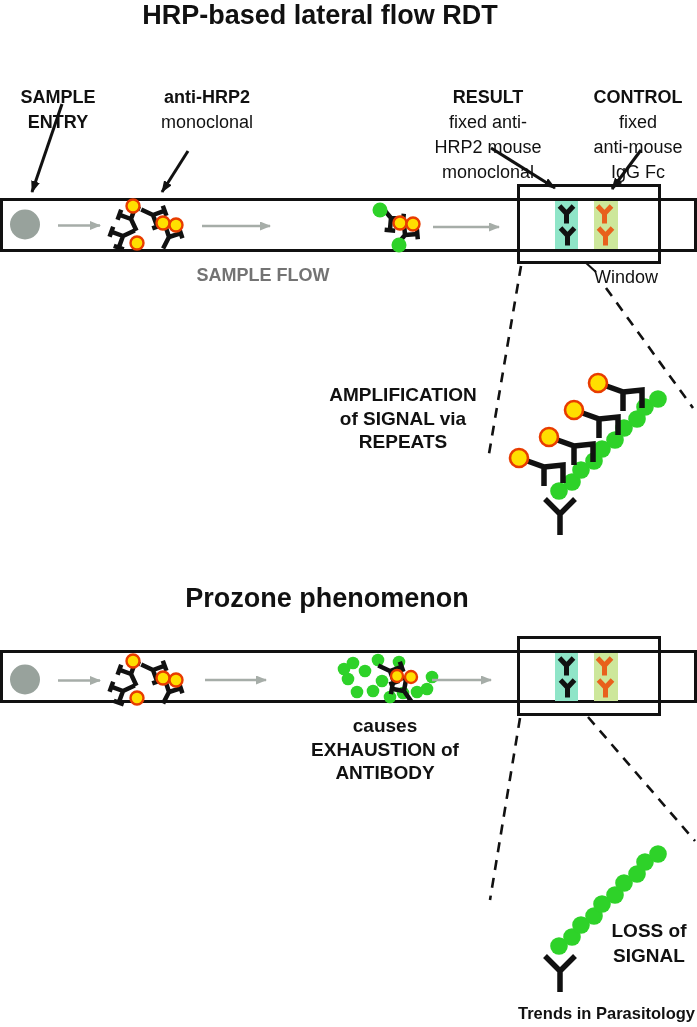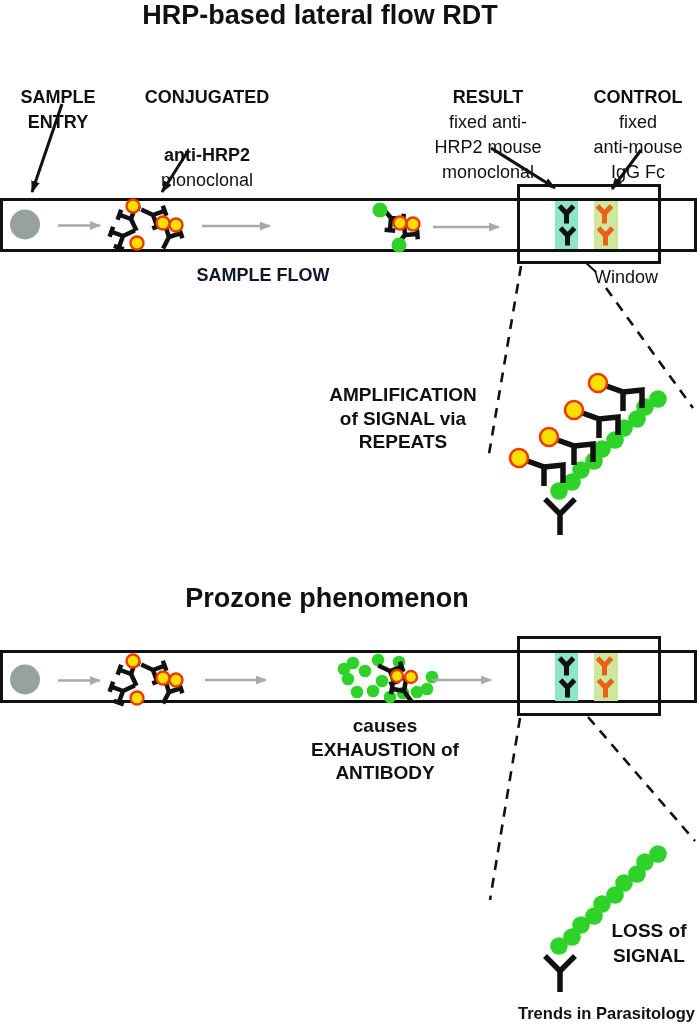--- a/index.html
+++ b/index.html
@@ -4,21 +4,21 @@
 <style>
   html,body{margin:0;padding:0;background:#fff;}
   .page{position:relative;width:697px;height:1027px;background:#fff;overflow:hidden;
         font-family:"Liberation Sans",sans-serif;color:#111;}
   .gfx{position:absolute;left:0;top:0;}
   .txt{position:absolute;text-align:center;}
   .b{font-weight:bold;margin-top:33px;}
   .title{font-size:27px;font-weight:bold;white-space:nowrap;}
   .lab{font-size:18px;line-height:25px;}
   .big{font-size:19px;line-height:23.5px;font-weight:bold;}
-  .gray{color:#0f172a;}
+  .gray{color:#737373;}
   .winlab{font-size:18px;}
   .footer{font-size:16.5px;font-weight:bold;text-align:right;white-space:nowrap;}
   
   .ag{fill:#2ed229;stroke:none;}
   .hrp{fill:#ffdf00;stroke:#e83c00;stroke-width:2.4;}
   .hrp-big{fill:#ffdf00;stroke:#e83c00;stroke-width:2.6;}
   .sample{fill:#98a29c;stroke:none;}
   .band-teal{fill:#8fe5c8;stroke:none;}
   .band-green{fill:#cde79b;stroke:none;}
   .ab-k{stroke:#111;stroke-width:4.5;fill:none;}
@@ -181,21 +181,20 @@
   </svg>
 
   <div class="txt title" style="left:0;top:3;width:640px;">HRP-based lateral flow RDT</div>
 
   <div class="txt lab b" style="left:8px;top:52px;width:100px;">
     <div>SAMPLE</div>
     <div>ENTRY</div>
   </div>
 
   <div class="txt lab" style="left:132px;top:52px;width:150px;">
-    <div class="b">CONJUGATED</div>
     <div class="b">anti-HRP2</div>
     <div>monoclonal</div>
   </div>
 
   <div class="txt lab" style="left:413px;top:52px;width:150px;">
     <div class="b">RESULT</div>
     <div>fixed anti-</div>
     <div>HRP2 mouse</div>
     <div>monoclonal</div>
   </div>

